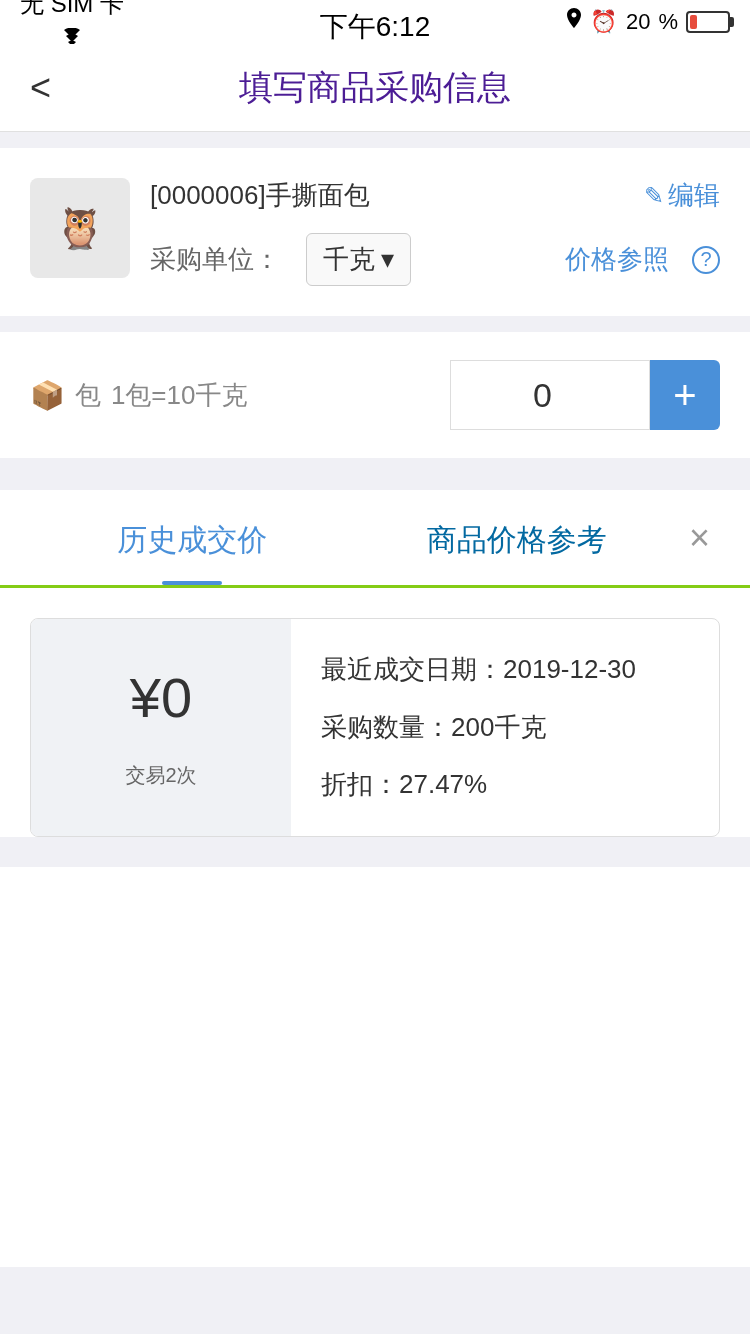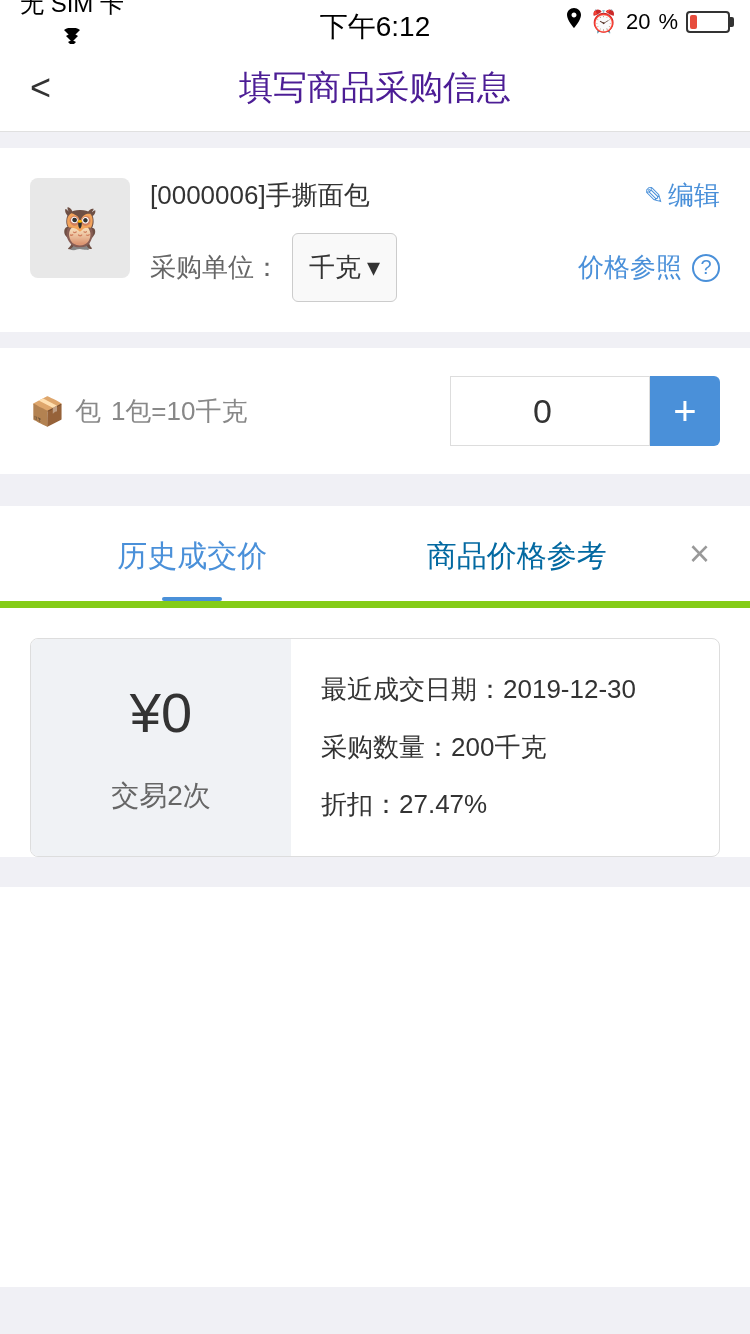--- a/index.html
+++ b/index.html
@@ -152,39 +152,39 @@
     .unit-row {
       display: flex;
       justify-content: space-between;
       align-items: center;
     }
     .unit-label {
       font-size: 26px;
       color: #666;
       display: flex;
       align-items: center;
-      gap: 12px;
+      gap: 26px;
     }
     .unit-select {
       border: 1px solid #ccc;
       border-radius: 6px;
-      padding: 16px 16px;
+      padding: 8px 16px;
       font-size: 26px;
       color: #333;
       background: #f9f9f9;
       display: flex;
       align-items: center;
       gap: 6px;
     }
     .price-ref {
       font-size: 26px;
       color: #4a90d9;
       display: flex;
       align-items: center;
-      gap: 10px;
+      gap: 23px;
       justify-content: space-between;
     }
     .question-icon {
       width: 28px;
       height: 28px;
       border: 2px solid #4a90d9;
       border-radius: 50%;
       display: flex;
       align-items: center;
       justify-content: center;
@@ -248,21 +248,21 @@
     }
 
     
     .tabs-panel {
       background: #fff;
       margin-top: 16px;
     }
     .tabs-header {
       display: flex;
       align-items: center;
-      border-bottom: 7px solid #84cc16;
+      border-bottom: 3px solid #84cc16;
       padding: 0 30px;
       position: relative;
     }
     .tab-item {
       flex: 1;
       text-align: center;
       padding: 30px 0 24px;
       font-size: 30px;
       color: #0369a1;
       position: relative;
@@ -308,21 +308,21 @@
       padding: 40px 20px;
       flex-shrink: 0;
     }
     .price-value {
       font-size: 56px;
       color: #333;
       font-weight: 300;
       margin-bottom: 10px;
     }
     .price-count {
-      font-size: 28px;
+      font-size: 20px;
       color: #666;
       margin-top: 22px;
     }
     .price-right {
       flex: 1;
       padding: 30px 30px;
       display: flex;
       flex-direction: column;
       gap: 16px;
       justify-content: center;

